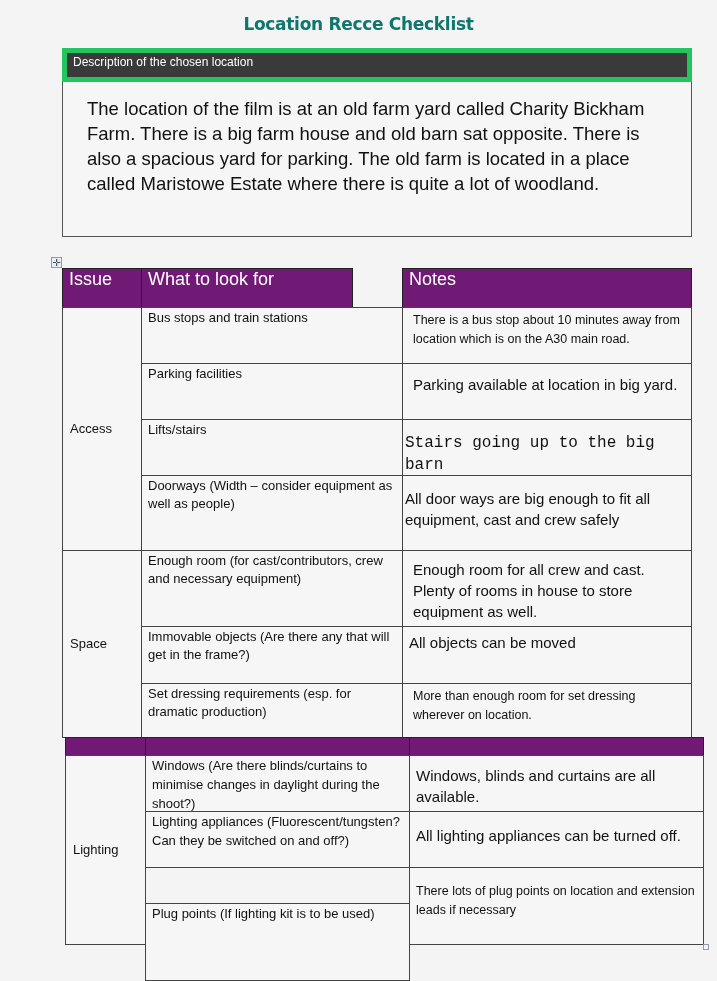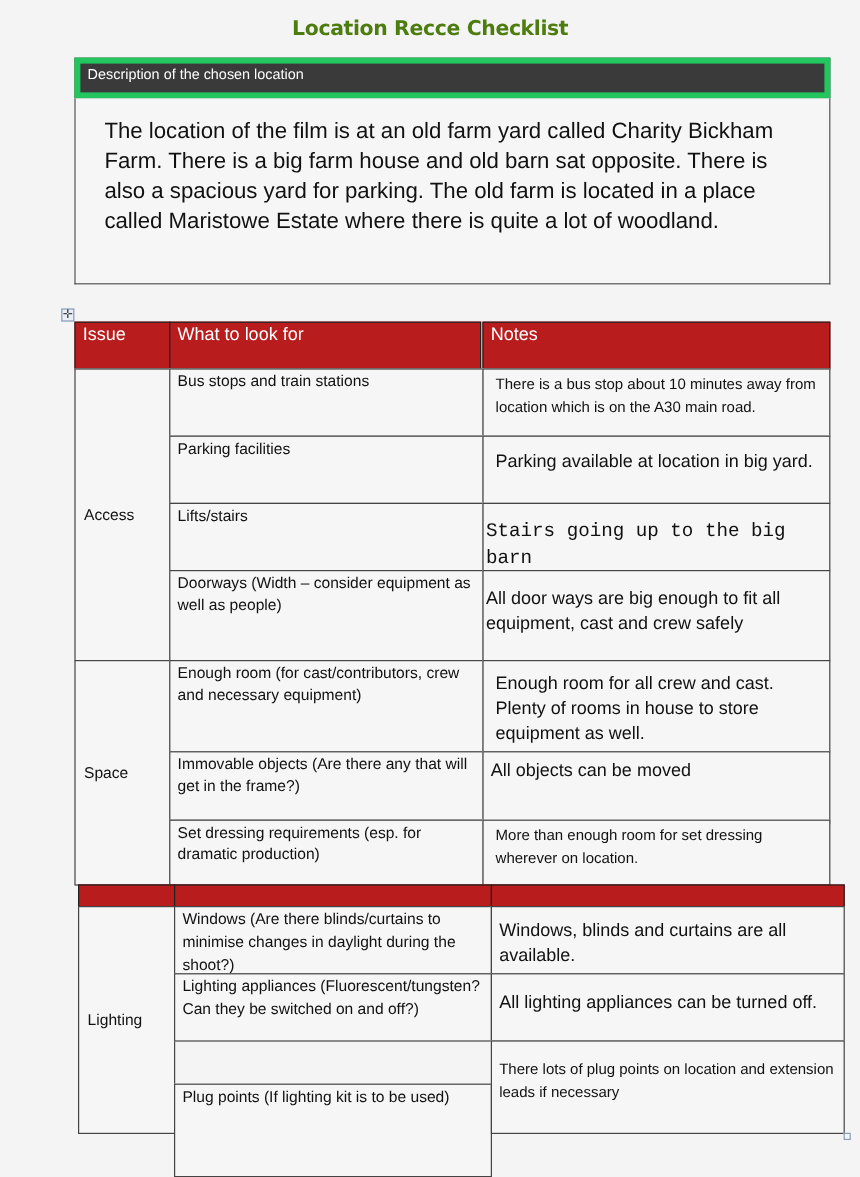--- a/index.html
+++ b/index.html
@@ -5,21 +5,21 @@
   html, body { margin:0; padding:0; }
   body {
     width:717px; height:981px; position:relative; overflow:hidden;
     background:#f4f4f4;
     font-family:"DejaVu Sans", sans-serif;
     color:#1a1a1a;
   }
   .abs { position:absolute; box-sizing:border-box; }
   .title {
     left:0; width:717px; top:14px; text-align:center;
-    font-size:17px; font-weight:bold; color:#4d7c0f;
+    font-size:17px; font-weight:bold; color:#0f766e;
     font-family:"DejaVu Sans", sans-serif; letter-spacing:-0.3px;
   }
   .desc-head {
     left:62px; top:48px; width:630px; height:34px;
     background:#3a3a3a; border:5px solid #22c55e; color:#fff;
     font-size:12px; padding:2px 6px; font-family:"Liberation Sans", sans-serif;
   }
   .desc-body {
     left:62px; top:82px; width:630px; height:155px;
     border:1.5px solid #555; border-top:none; background:#f6f6f6;
@@ -34,40 +34,40 @@
   .resize-handle {
     left:703px; top:944px; width:6px; height:6px;
     border:1px solid #8a9ab8; background:#f4f6fa;
   }
   .cell {
     position:absolute; box-sizing:border-box;
     border:1.2px solid #444; background:#f6f6f6;
     font-family:"Liberation Sans", sans-serif; font-size:13px; line-height:18px;
     padding:1px 6px; color:#111;
   }
-  .hdr { background:#b91c1c; color:#fff; border-color:#222; font-size:15px; }
+  .hdr { background:#701a75; color:#fff; border-color:#222; font-size:18px; }
   .issue { display:flex; align-items:center; padding-left:7px; font-size:13px; }
   .note-lg { font-size:16px; line-height:22px; padding:5px 2px 0 2px; }
   .note-md { font-size:15px; line-height:21px; padding:3px 10px 0 10px; }
   .note-sm { font-size:12.5px; line-height:19px; padding:3px 10px 0 10px; }
 </style>
 </head>
 <body>
 
 <div class="abs title">Location Recce Checklist</div>
 
 <div class="abs desc-head">Description of the chosen location</div>
 <div class="abs desc-body">The location of the film is at an old farm yard called Charity Bickham Farm. There is a big farm house and old barn sat opposite. There is also a spacious yard for parking. The old farm is located in a place called Maristowe Estate where there is quite a lot of woodland.</div>
 
 <div class="abs move-handle">✛</div>
 
 <div>
 
   <div class="cell hdr" style="left:62px;top:268px;width:80px;height:40px;">Issue</div>
-  <div class="cell hdr" style="left:141px;top:268px;width:260px;height:40px;">What to look for</div>
+  <div class="cell hdr" style="left:141px;top:268px;width:212px;height:40px;">What to look for</div>
   <div class="cell hdr" style="left:402px;top:268px;width:290px;height:40px;">Notes</div>
 
   <div class="cell issue" style="left:62px;top:307px;width:80px;height:244px;">Access</div>
 
   <div class="cell" style="left:141px;top:307px;width:262px;height:57px;">Bus stops and train stations</div>
   <div class="cell note-sm" style="left:402px;top:307px;width:290px;height:57px;">There is a bus stop about 10 minutes away from location which is on the A30 main road.</div>
 
   <div class="cell" style="left:141px;top:363px;width:262px;height:57px;">Parking facilities</div>
   <div class="cell note-md" style="left:402px;top:363px;width:290px;height:57px;padding-top:10px;">Parking available at location in big yard.</div>
 

